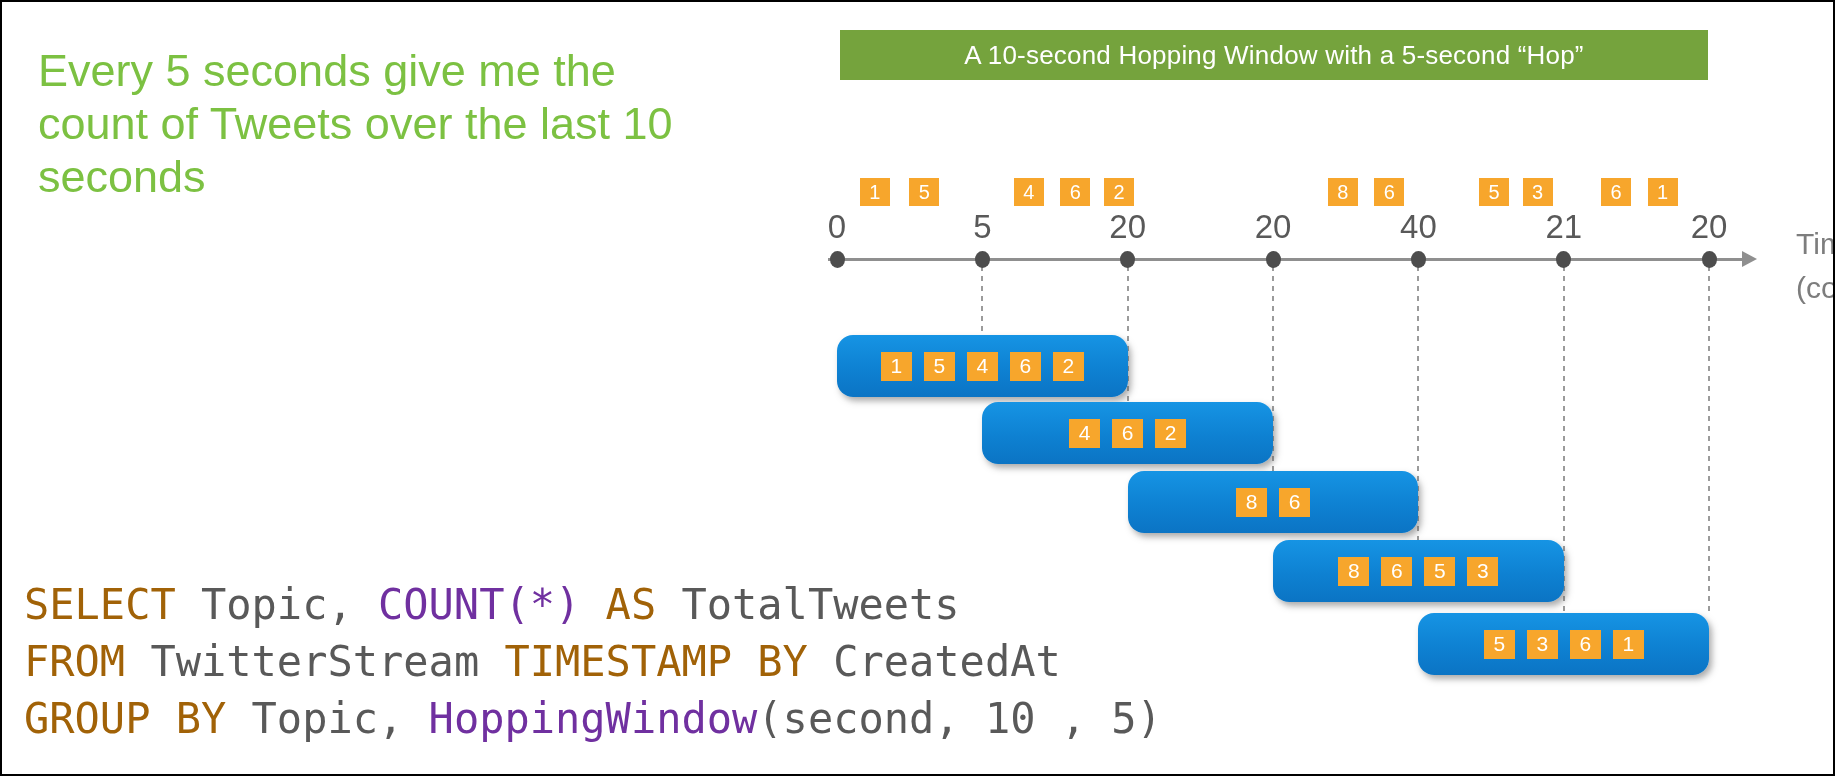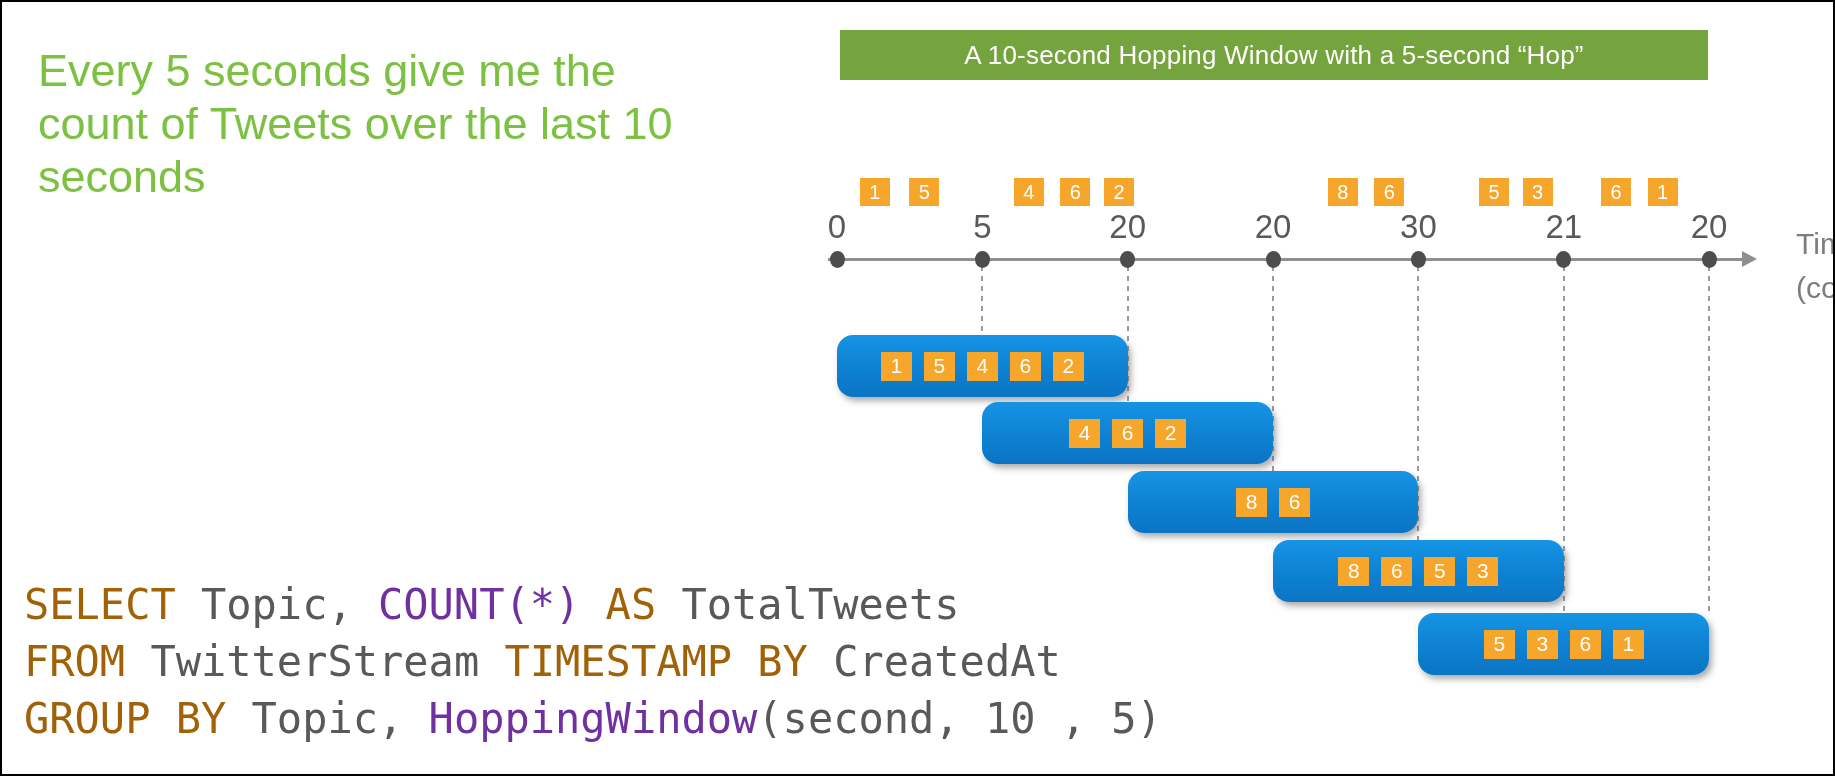--- a/index.html
+++ b/index.html
@@ -135,21 +135,21 @@
   <div id="tick-layer">
       <div class="tick-dot" style="left: 827.5px;"></div>
       <div class="tick-label" style="left: 795px;">0</div>
       <div class="tick-dot" style="left: 972.85px;"></div>
       <div class="tick-label" style="left: 940.35px;">5</div>
       <div class="tick-dot" style="left: 1118.2px;"></div>
       <div class="tick-label" style="left: 1085.7px;">20</div>
       <div class="tick-dot" style="left: 1263.55px;"></div>
       <div class="tick-label" style="left: 1231.05px;">20</div>
       <div class="tick-dot" style="left: 1408.9px;"></div>
-      <div class="tick-label" style="left: 1376.4px;">30</div>
+      <div class="tick-label" style="left: 1376.4px;">40</div>
       <div class="tick-dot" style="left: 1554.25px;"></div>
       <div class="tick-label" style="left: 1521.75px;">21</div>
       <div class="tick-dot" style="left: 1699.6px;"></div>
       <div class="tick-label" style="left: 1667.1px;">20</div>
     </div>
   <div id="event-layer">
       <div class="evt" style="left: 857.791px; top: 176px;">1</div>
       <div class="evt" style="left: 907.21px; top: 176px;">5</div>
       <div class="evt" style="left: 1011.86px; top: 176px;">4</div>
       <div class="evt" style="left: 1058.37px; top: 176px;">6</div>

